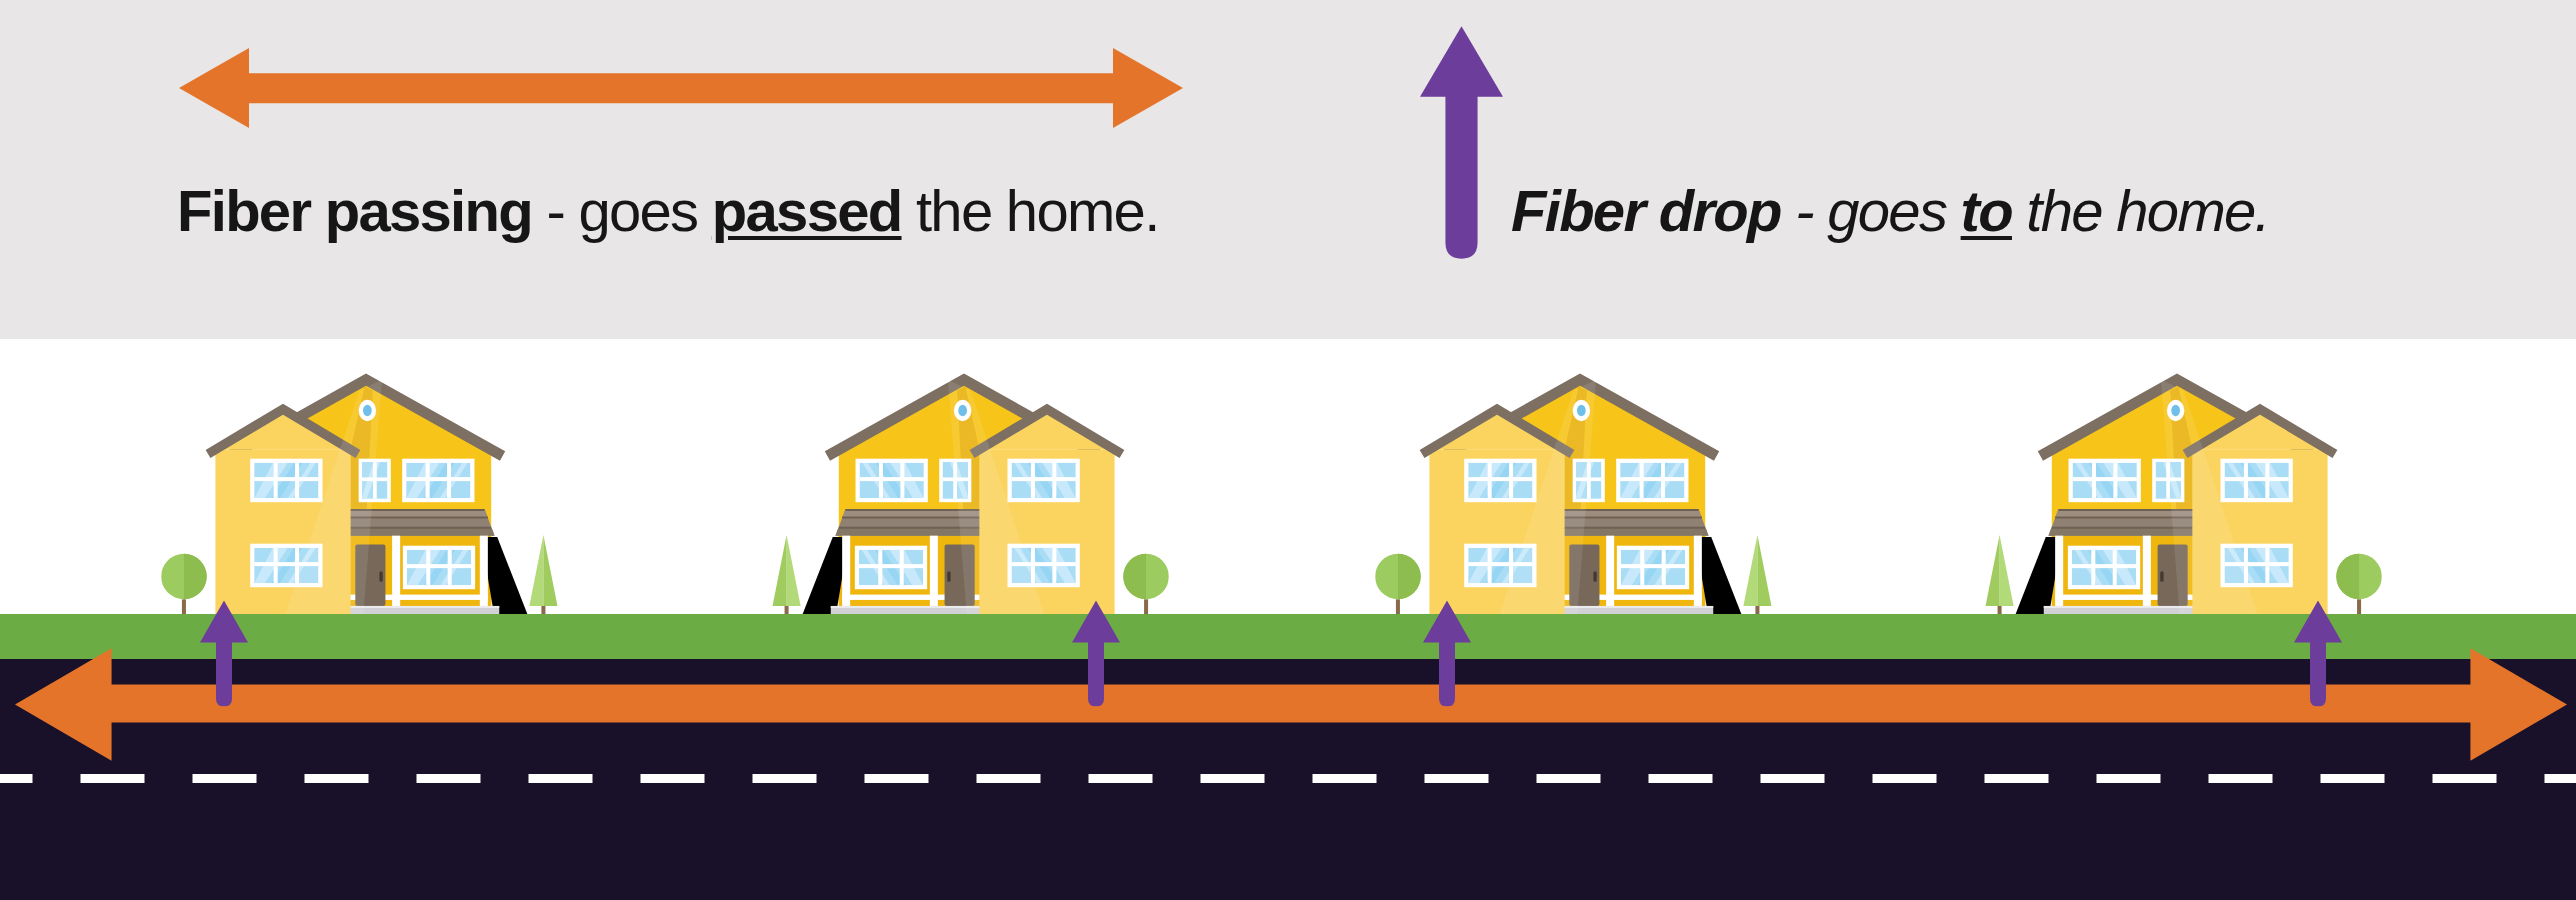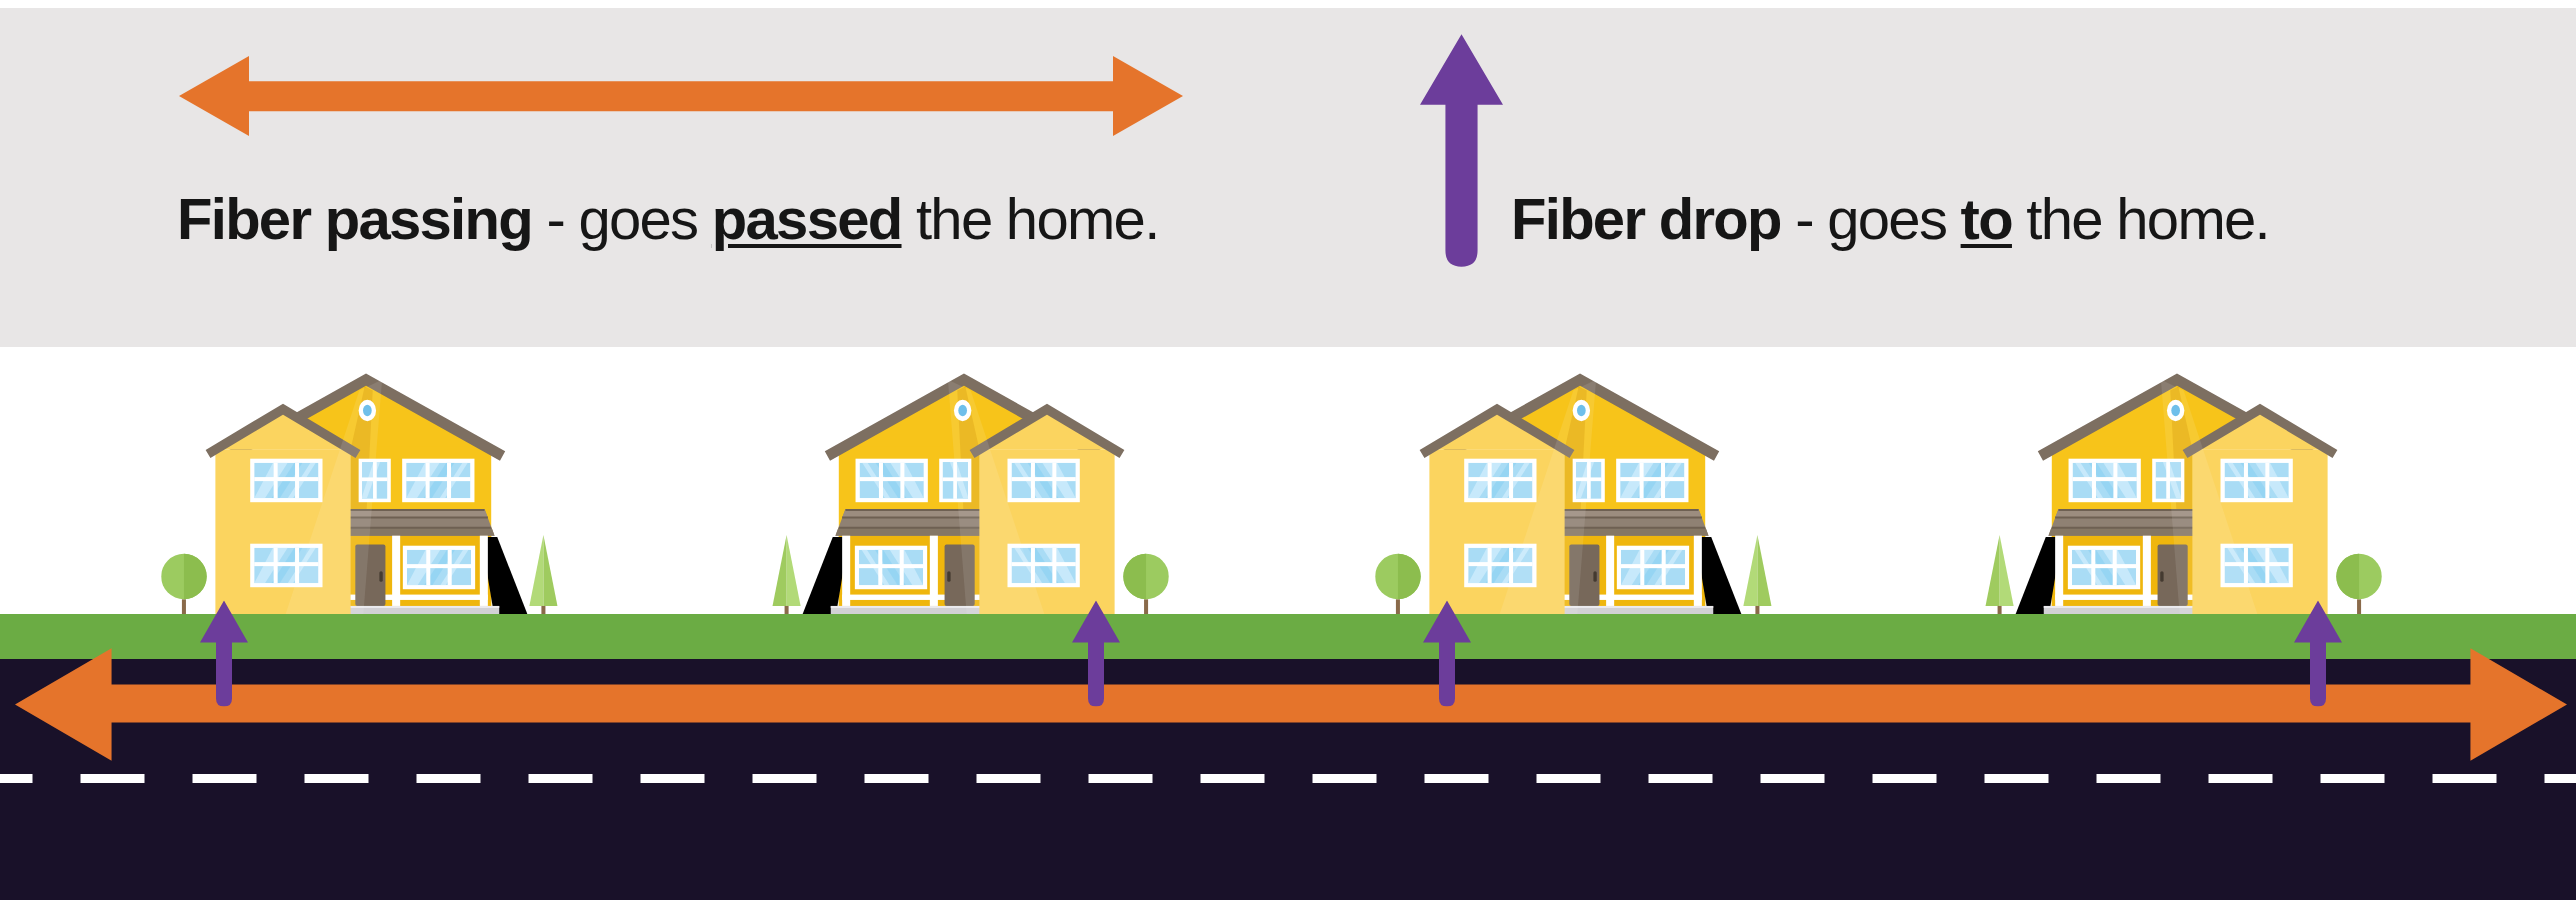--- a/index.html
+++ b/index.html
@@ -1,26 +1,26 @@
 <!DOCTYPE html>
 <html style="--header_bg: #E8E6E6; --arrow_orange: #E5742B; --arrow_purple: #6C3D9B; --grass_green: #6BAC44; --road_navy: #191129; --lane_white: #FFFFFF; --text_black: #161616; --house_gold: #F7C41A; --house_cream: #FBD45F; --roof_brown: #7D6F61;font-size:10.7px"><head>
 <meta charset="utf-8">
 <style>
   html,body{margin:0;padding:0;background:#fff;}
   .stage{
     position:relative;width:2576px;height:900px;overflow:hidden;background:#fff;
     font-family:"Liberation Sans","DejaVu Sans",sans-serif;
   }
-  .header{position:absolute;left:0;top:8px;width:2576px;height:339px;background:var(--header_bg,#E8E6E6);}
+  .header{position:absolute;left:0;top:0;width:2576px;height:339px;background:var(--header_bg,#E8E6E6);}
   .caption{
     position:absolute;top:182px;margin:0;font-size:58px;line-height:58px;
     letter-spacing:-1.7px;color:var(--text_black,#161616);white-space:nowrap;
   }
   .cap-left{left:177px;}
-  .cap-right{left:1511px;}
+  .cap-right{left:1511px;font-style:italic;}
   .caption .b{font-weight:700;}
   .caption .u{
     font-weight:700;
     text-decoration:underline;
     text-decoration-thickness:4px;
     text-underline-offset:5.4px;
   }
   .arrow-passing{position:absolute;left:176px;top:48px;width:1010px;height:80px;}
   .arrow-drop-big{position:absolute;left:1420px;top:25.5px;width:83px;height:233px;}
   .grass{position:absolute;left:0;top:614px;width:2576px;height:45px;background:var(--grass_green,#6BAC44);}

